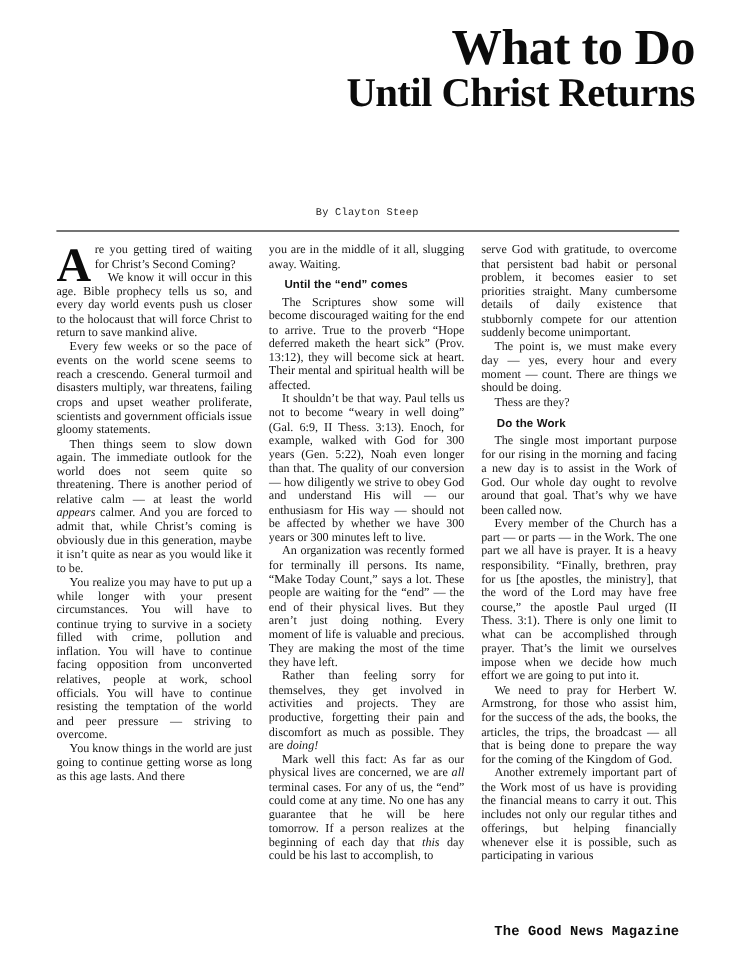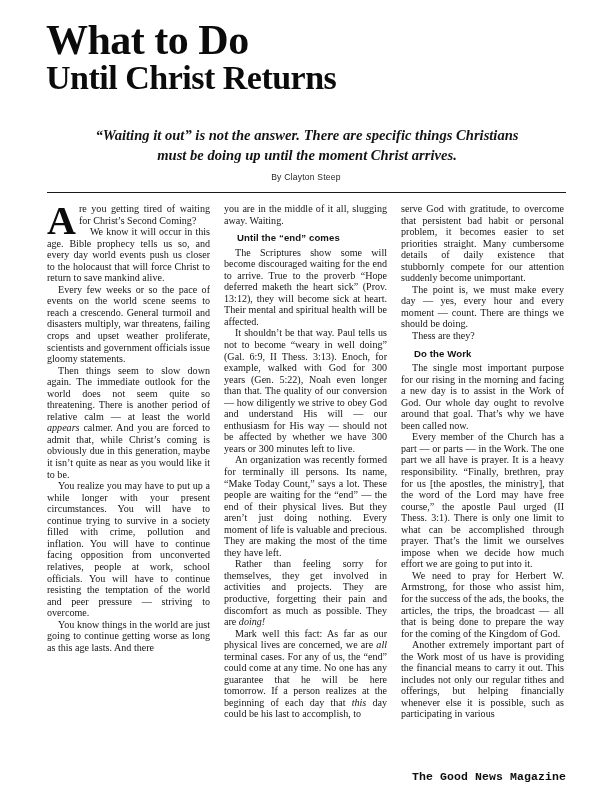--- a/index.html
+++ b/index.html
@@ -20,24 +20,24 @@
   .page {
     position: absolute;
     left: 0; top: 0;
     width: 612px;
     height: 803px;
   }
 
   
   .headline-block {
     position: absolute;
-    left: 46px;
+    left: 59px;
     top: 20px;
     width: 520px;
-    text-align: left;
+    text-align: right;
   }
   .headline-line {
     font-family: "Liberation Serif", serif;
     font-weight: bold;
     color: #0b0b0b;
     letter-spacing: -0.5px;
     line-height: 0.98;
   }
   .headline-line-1 {
     font-size: 42px;
@@ -60,21 +60,21 @@
     line-height: 1.35;
     color: #141414;
   }
 
   .byline {
     position: absolute;
     left: 46px;
     top: 172px;
     width: 520px;
     text-align: center;
-    font-family: Liberation Sans, sans-serif;
+    font-family: Liberation Mono, monospace;
     font-size: 8.6px;
     letter-spacing: 0.2px;
     color: #252525;
   }
 
   .rule {
     position: absolute;
     left: 47px;
     top: 192px;
     width: 519px;
@@ -156,21 +156,20 @@
 </head>
 <body>
 
 <div class="page">
 
   <div class="headline-block">
     <div class="headline-line headline-line-1">What to Do</div>
     <div class="headline-line headline-line-2">Until Christ Returns</div>
   </div>
 
-  <div class="deck">“Waiting it out” is not the answer. There are specific things Christians must be doing up until the moment Christ arrives.</div>
 
   <div class="byline">By Clayton Steep</div>
 
   <div class="rule"></div>
 
   <div class="columns">
     <div class="col" id="col-0">
         <p class="lede noindent"><span class="dropcap">A</span><span>re you getting tired of waiting for Christ’s Second Coming?</span></p>
         <p>We know it will occur in this age. Bible prophecy tells us so, and every day world events push us closer to the holocaust that will force Christ to return to save mankind alive.</p>
         <p>Every few weeks or so the pace of events on the world scene seems to reach a crescendo. General turmoil and disasters multiply, war threatens, failing crops and upset weather proliferate, scientists and government officials issue gloomy statements.</p>

